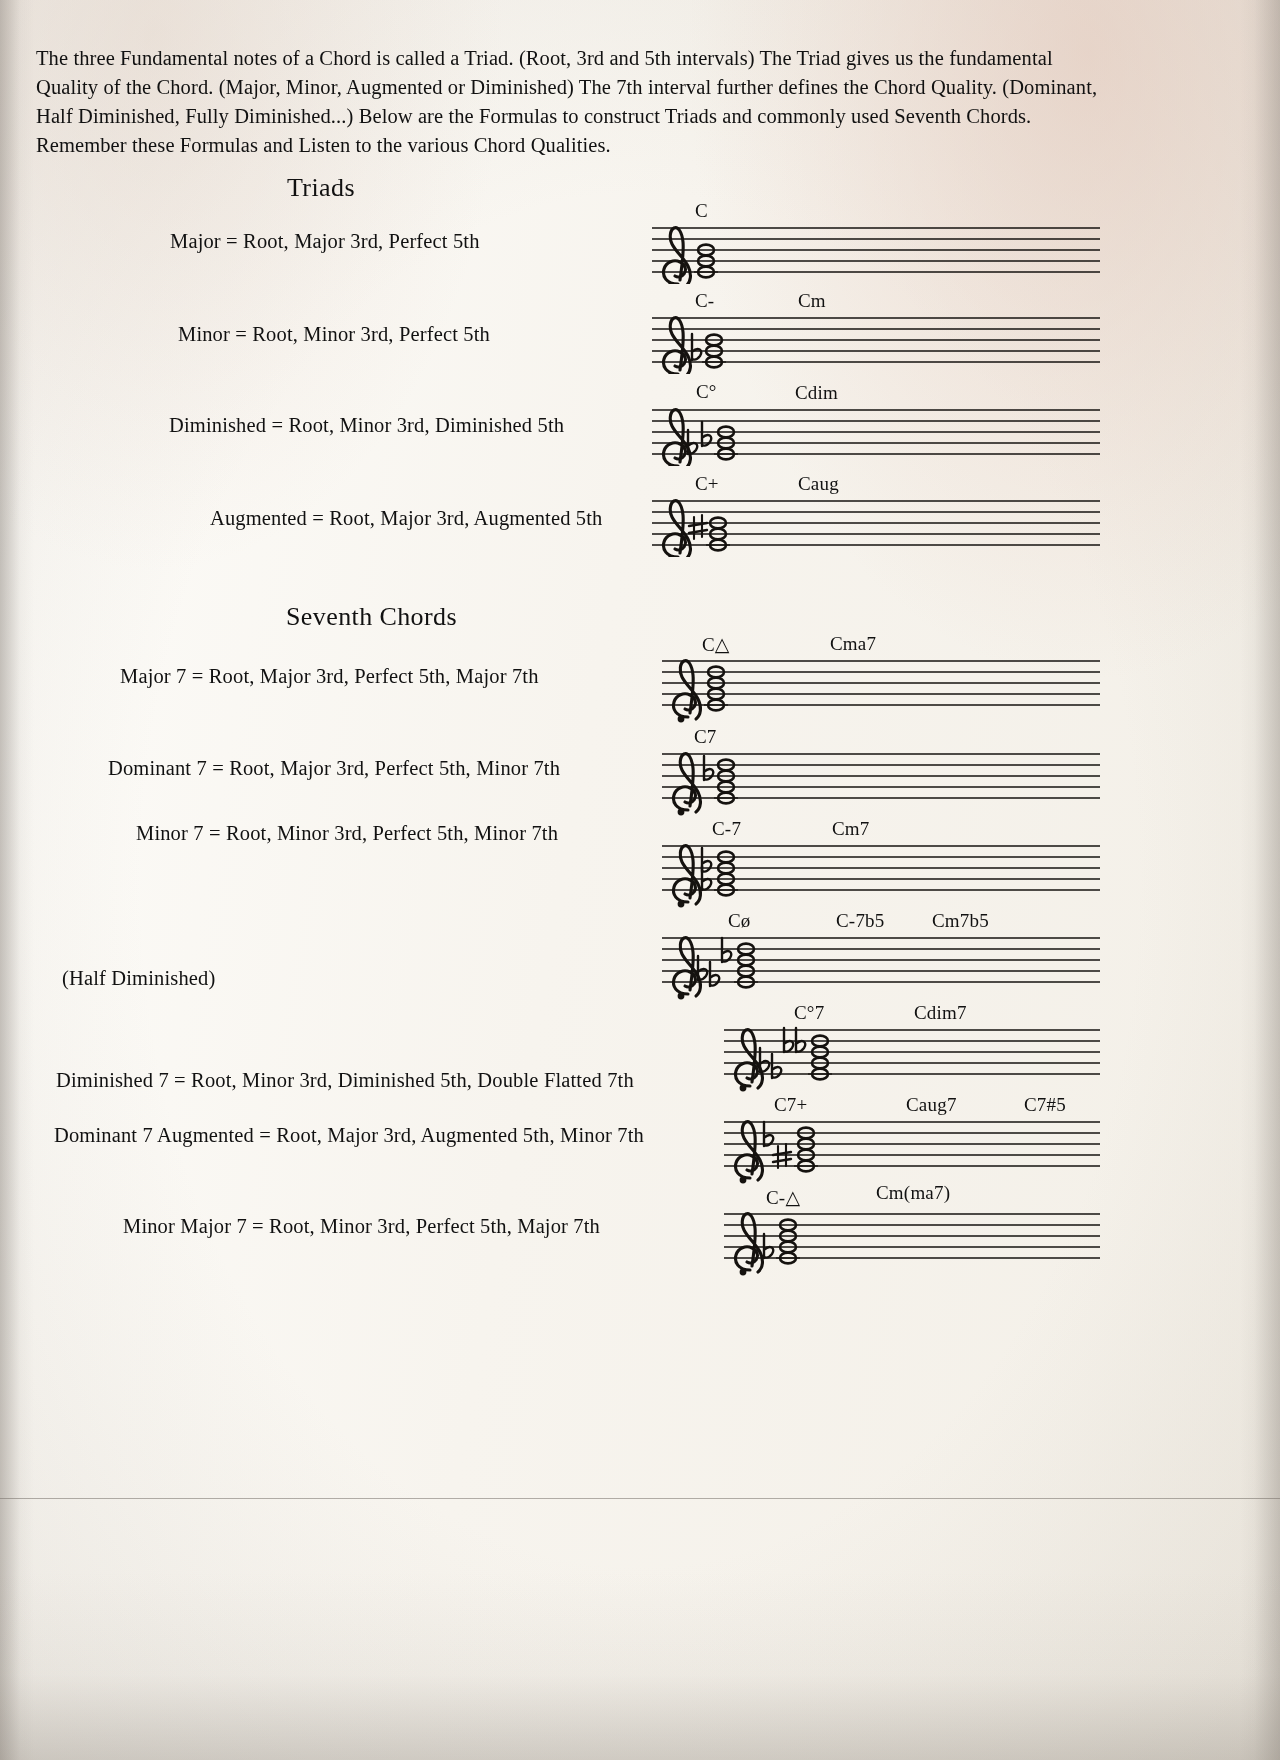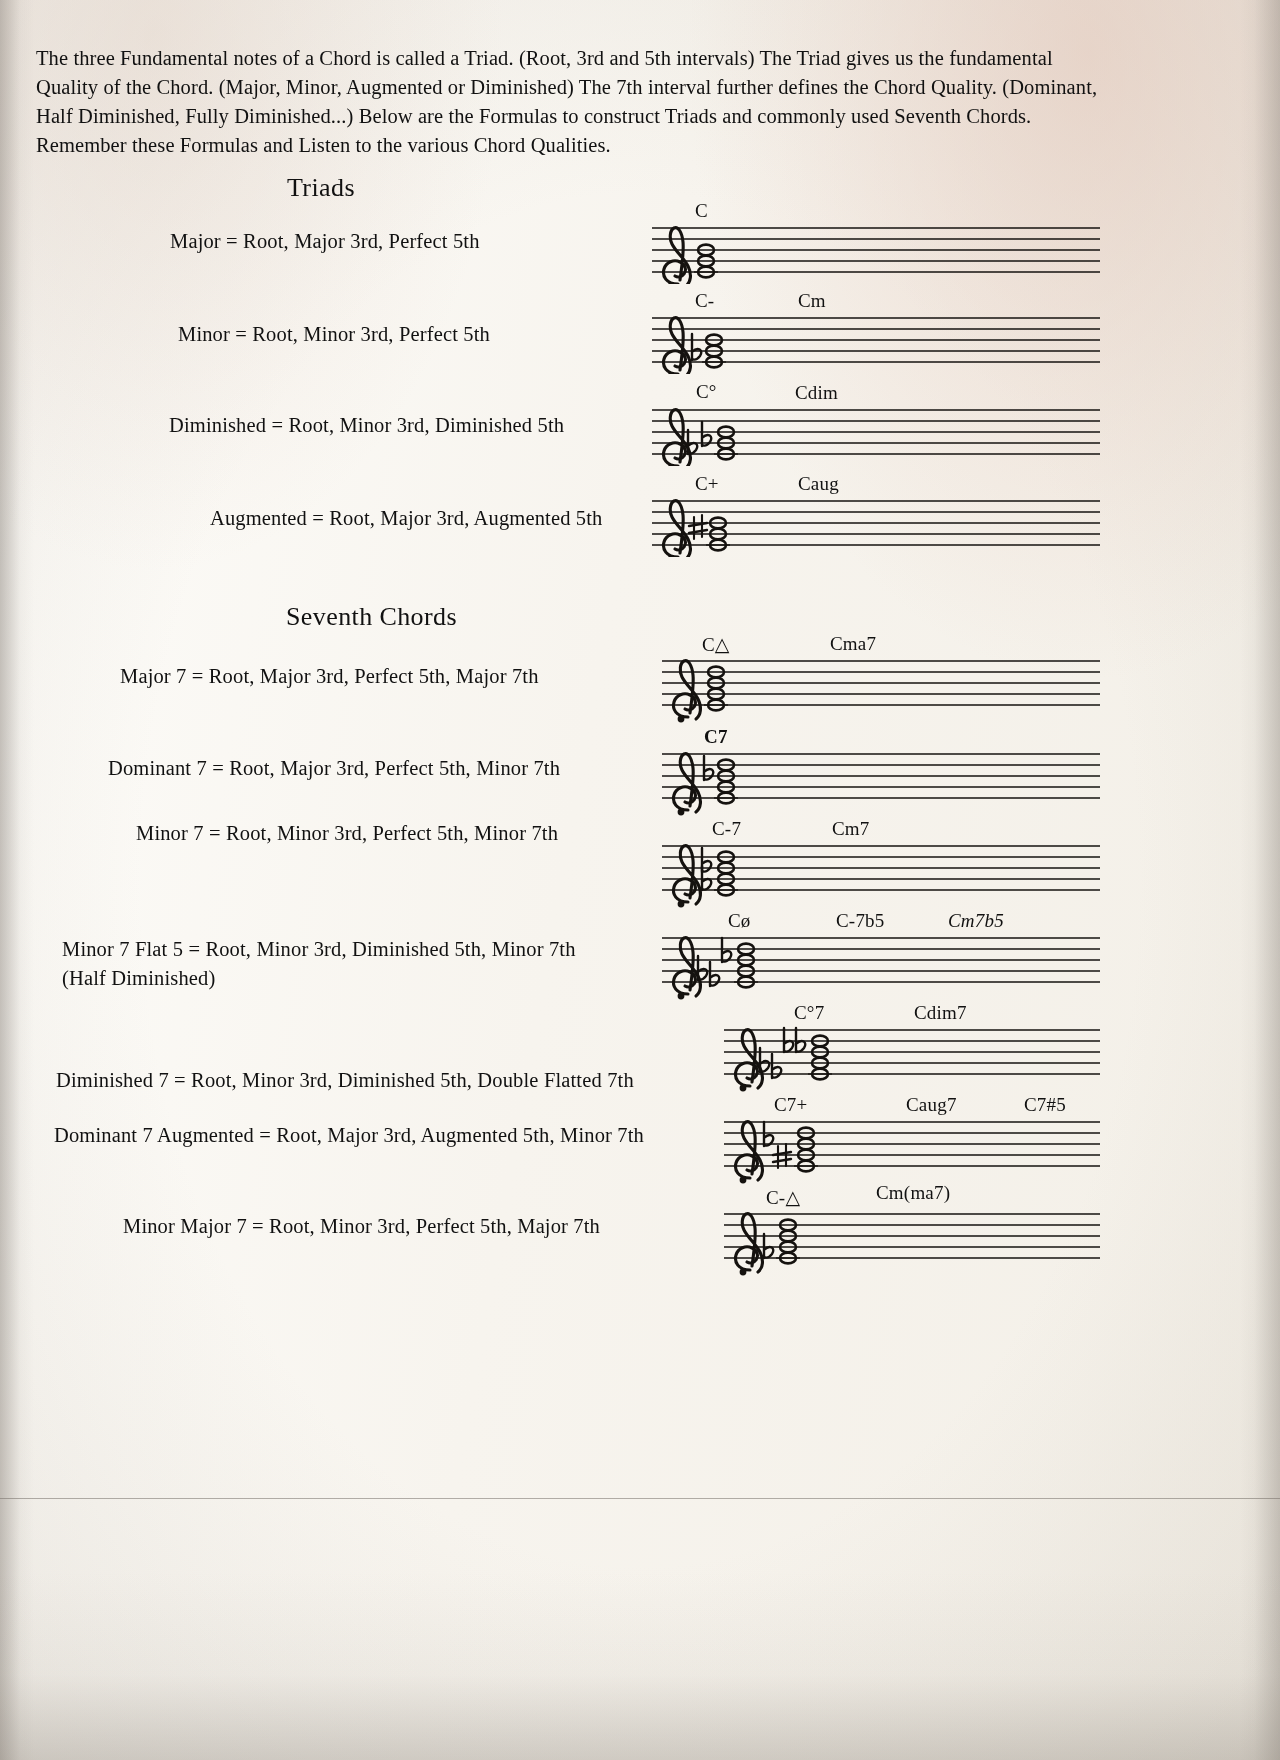--- a/index.html
+++ b/index.html
@@ -115,21 +115,20 @@
   <div class="formula" style="left:166px; top:505px;margin-left:44px;">Augmented  =  Root,  Major 3rd,  Augmented 5th</div>
 
   <div class="section-heading" id="heading-sevenths">Seventh Chords</div>
 
   <div class="formula" style="left:120px; top:663px;">Major 7  =  Root,  Major 3rd,  Perfect 5th,  Major 7th</div>
 
   <div class="formula" style="left:108px; top:755px;">Dominant 7  =  Root,  Major 3rd,  Perfect 5th,  Minor 7th</div>
 
   <div class="formula" style="left:136px; top:820px;">Minor 7  =  Root,  Minor 3rd,  Perfect 5th,  Minor 7th</div>
 
-  <div class="formula" style="left:62px; top:936px;">Minor 7 Flat 5  =  Root,  Minor 3rd,  Diminished 5th,  Minor 7th</div>
   <div class="formula" style="left:62px; top:965px;">(Half Diminished)</div>
 
   <div class="formula" style="left:56px; top:1031px;margin-top:36px;">Diminished 7  =  Root,  Minor 3rd,  Diminished 5th,  Double Flatted 7th</div>
 
   <div class="formula" style="left:54px; top:1122px;">Dominant 7 Augmented  =  Root,  Major 3rd,  Augmented 5th,  Minor 7th</div>
 
   <div class="formula" style="left:123px; top:1213px;">Minor Major 7  =  Root,  Minor 3rd,  Perfect 5th,  Major 7th</div>
 
   <div class="system" style="left:650px; top:222px; width:450px; height:62px;">
     <svg width="450" height="62" viewBox="0 0 450 62">
@@ -299,21 +298,21 @@
         <path d="M44,8 L44,32 M44,24 C50,18 56,22 52,28 C49,32 46,32 44,31" fill="none" stroke="#15120f" stroke-width="2.4" stroke-linecap="round"></path>
       </g>
       <g>
         <ellipse cx="66" cy="50" rx="8" ry="5.4" fill="none" stroke="#15120f" stroke-width="2.6"></ellipse>
         <ellipse cx="66" cy="39" rx="8" ry="5.4" fill="none" stroke="#15120f" stroke-width="2.6"></ellipse>
         <ellipse cx="66" cy="28" rx="8" ry="5.4" fill="none" stroke="#15120f" stroke-width="2.6"></ellipse>
         <ellipse cx="66" cy="17" rx="8" ry="5.4" fill="none" stroke="#15120f" stroke-width="2.6"></ellipse>
         <line x1="54" y1="50" x2="78" y2="50" stroke="#15120f" stroke-width="1.3"></line>
       </g>
     </svg>
-    <div class="chord-symbol" style="left:44px; top:-22px;font-weight:bold;">C7</div>
+    <div class="chord-symbol" style="left:34px; top:-22px;">C7</div>
   </div>
 
   <div class="system" style="left:660px; top:840px; width:440px; height:68px;">
     <svg width="440" height="68" viewBox="0 0 440 68">
       <g stroke="#15120f" stroke-width="1.3">
         <line x1="2" y1="6" x2="440" y2="6"></line>
         <line x1="2" y1="17" x2="440" y2="17"></line>
         <line x1="2" y1="28" x2="440" y2="28"></line>
         <line x1="2" y1="39" x2="440" y2="39"></line>
         <line x1="2" y1="50" x2="440" y2="50"></line>
@@ -369,21 +368,21 @@
       <g>
         <ellipse cx="86" cy="50" rx="8" ry="5.4" fill="none" stroke="#15120f" stroke-width="2.6"></ellipse>
         <ellipse cx="86" cy="39" rx="8" ry="5.4" fill="none" stroke="#15120f" stroke-width="2.6"></ellipse>
         <ellipse cx="86" cy="28" rx="8" ry="5.4" fill="none" stroke="#15120f" stroke-width="2.6"></ellipse>
         <ellipse cx="86" cy="17" rx="8" ry="5.4" fill="none" stroke="#15120f" stroke-width="2.6"></ellipse>
         <line x1="74" y1="50" x2="98" y2="50" stroke="#15120f" stroke-width="1.3"></line>
       </g>
     </svg>
     <div class="chord-symbol" style="left:68px; top:-22px;">Cø</div>
     <div class="chord-symbol" style="left:176px; top:-22px;">C-7b5</div>
-    <div class="chord-symbol" style="left:288px; top:-22px;font-style:italic;">Cm7b5</div>
+    <div class="chord-symbol" style="left:272px; top:-22px;">Cm7b5</div>
   </div>
 
   <div class="system" style="left:722px; top:1024px; width:378px; height:68px;">
     <svg width="378" height="68" viewBox="0 0 378 68">
       <g stroke="#15120f" stroke-width="1.3">
         <line x1="2" y1="6" x2="378" y2="6"></line>
         <line x1="2" y1="17" x2="378" y2="17"></line>
         <line x1="2" y1="28" x2="378" y2="28"></line>
         <line x1="2" y1="39" x2="378" y2="39"></line>
         <line x1="2" y1="50" x2="378" y2="50"></line>

